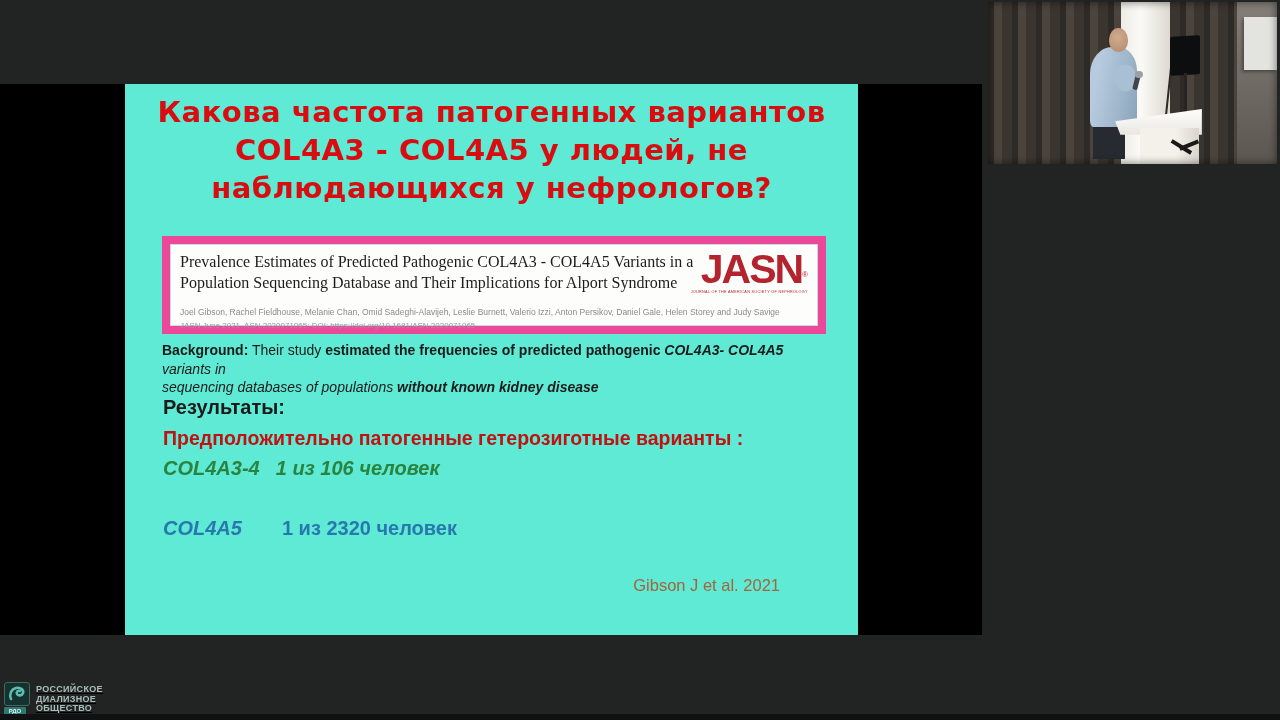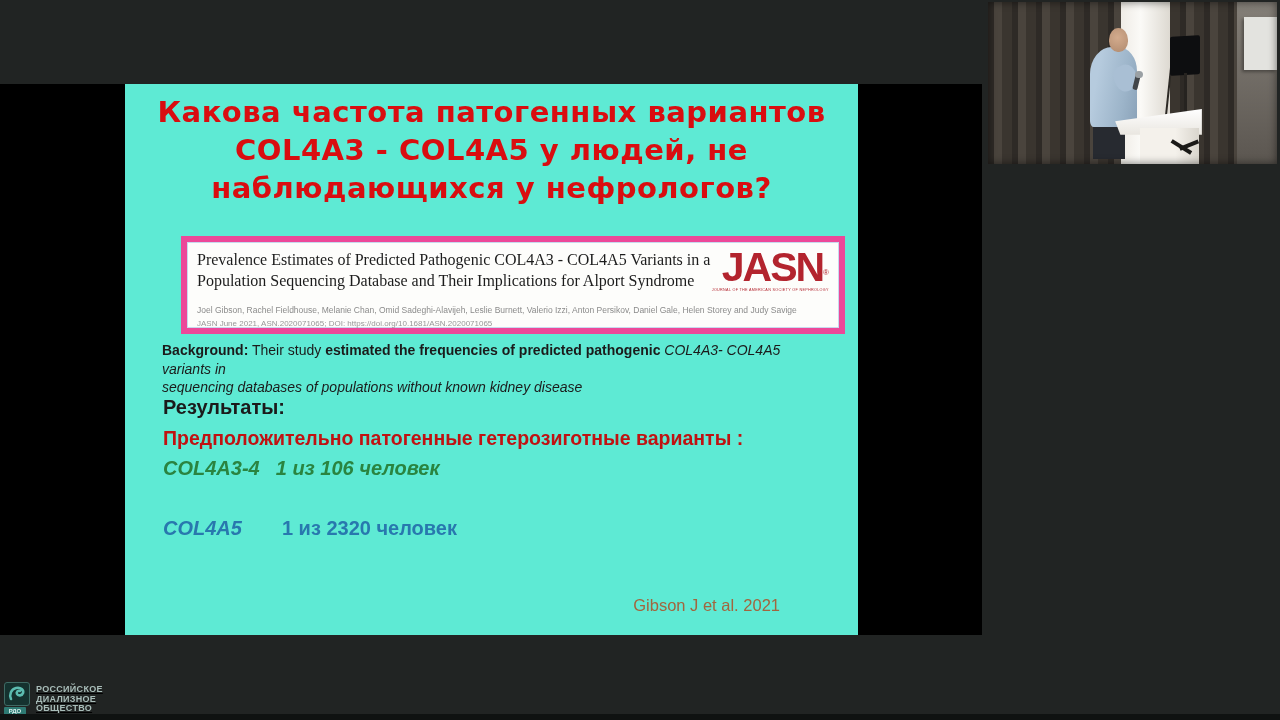--- a/index.html
+++ b/index.html
@@ -11,49 +11,49 @@
   .slide-mat { position:absolute; left:0; top:84px; width:982px; height:551px; background:#000; }
 
   
   .slide { position:absolute; left:125px; top:84px; width:733px; height:551px; background:#5eead4; }
 
   .slide-title { position:absolute; left:0; top:9px; width:733px; text-align:center;
                  font-family:"DejaVu Sans", sans-serif; font-weight:bold;
                  font-size:29px; line-height:38px; color:#d90d10; letter-spacing:0.5px; }
 
   .article-card { position:absolute; left:37px; top:152px; width:664px; height:98px;
-                  background:#fdfdfb; border:6px solid #ec4899; box-shadow:0 0 0 1px #c8d9ee inset;margin-left:19px; }
+                  background:#fdfdfb; border:8px solid #ec4899; box-shadow:0 0 0 1px #c8d9ee inset; }
   .article-title { position:absolute; left:10px; top:7px; width:530px;
                    font-family:"Liberation Serif", serif; font-size:16px; line-height:21px; color:#1c1c1c; }
   .jasn-logo { position:absolute; right:10px; top:4px; text-align:right;
                color:#b3242e; font-family:"Liberation Sans", sans-serif; }
   .jasn-word { font-size:41px; font-weight:bold; letter-spacing:-2px; line-height:42px; }
   .jasn-reg  { font-size:8px; vertical-align:super; letter-spacing:0; }
   .jasn-sub  { font-size:6px; transform:scale(0.62); transform-origin:right top;
                white-space:nowrap; color:#b3242e; letter-spacing:0.5px; }
   .authors-line { position:absolute; left:10px; top:63px; width:640px;
                   font-size:8.5px; color:#8b8b8b; white-space:nowrap; }
   .ref-line { position:absolute; left:10px; top:77px; font-size:8px; color:#979797; white-space:nowrap; }
 
   .background-para { position:absolute; left:37px; top:257px; width:655px;
                      font-size:14px; line-height:18.5px; color:#1b1b1b; }
   .b  { font-weight:bold; }
   .i  { font-style:italic; }
-  .bi { font-weight:normal; font-style:italic; }
+  .bi { font-weight:bold; font-style:italic; }
 
   .results-heading { position:absolute; left:38px; top:312px; font-size:20px; font-weight:bold; color:#1b1b1b; }
   .results-subheading { position:absolute; left:38px; top:343px; font-size:19.5px; font-weight:bold; color:#c01212; }
   .result-row { position:absolute; left:38px; font-size:20px; font-weight:bold; display:flex; }
   .row-green { top:373px; color:#2a8440; }
   .row-blue  { top:433px; color:#2878ae; }
   .gene { font-style:italic; }
   .row-green .gap { width:16px; } .row-blue .gap { width:40px; }
   .row-green .val { font-style:italic; }
 
-  .citation { position:absolute; right:78px; top:512px; font-size:16.5px; color:#a2653e; }
+  .citation { position:absolute; right:78px; top:492px; font-size:16.5px; color:#a2653e; }
 
   
   .video { position:absolute; left:988px; top:2px; width:289px; height:162px;
            background:#3c3833; overflow:hidden; }
   .curtain { position:absolute; inset:0;
      background:repeating-linear-gradient(90deg,#2e2a26 0 6px,#4a443d 6px 14px,#3a352f 14px 24px); }
   .white-wall { position:absolute; left:46%; top:0; width:17%; height:100%;
      background:linear-gradient(90deg,#efece6,#fbfaf7 40%,#ddd9d1); }
   .gray-wall { position:absolute; left:86%; top:0; width:14%; height:100%;
      background:linear-gradient(180deg,#847f78,#5b5650); }

